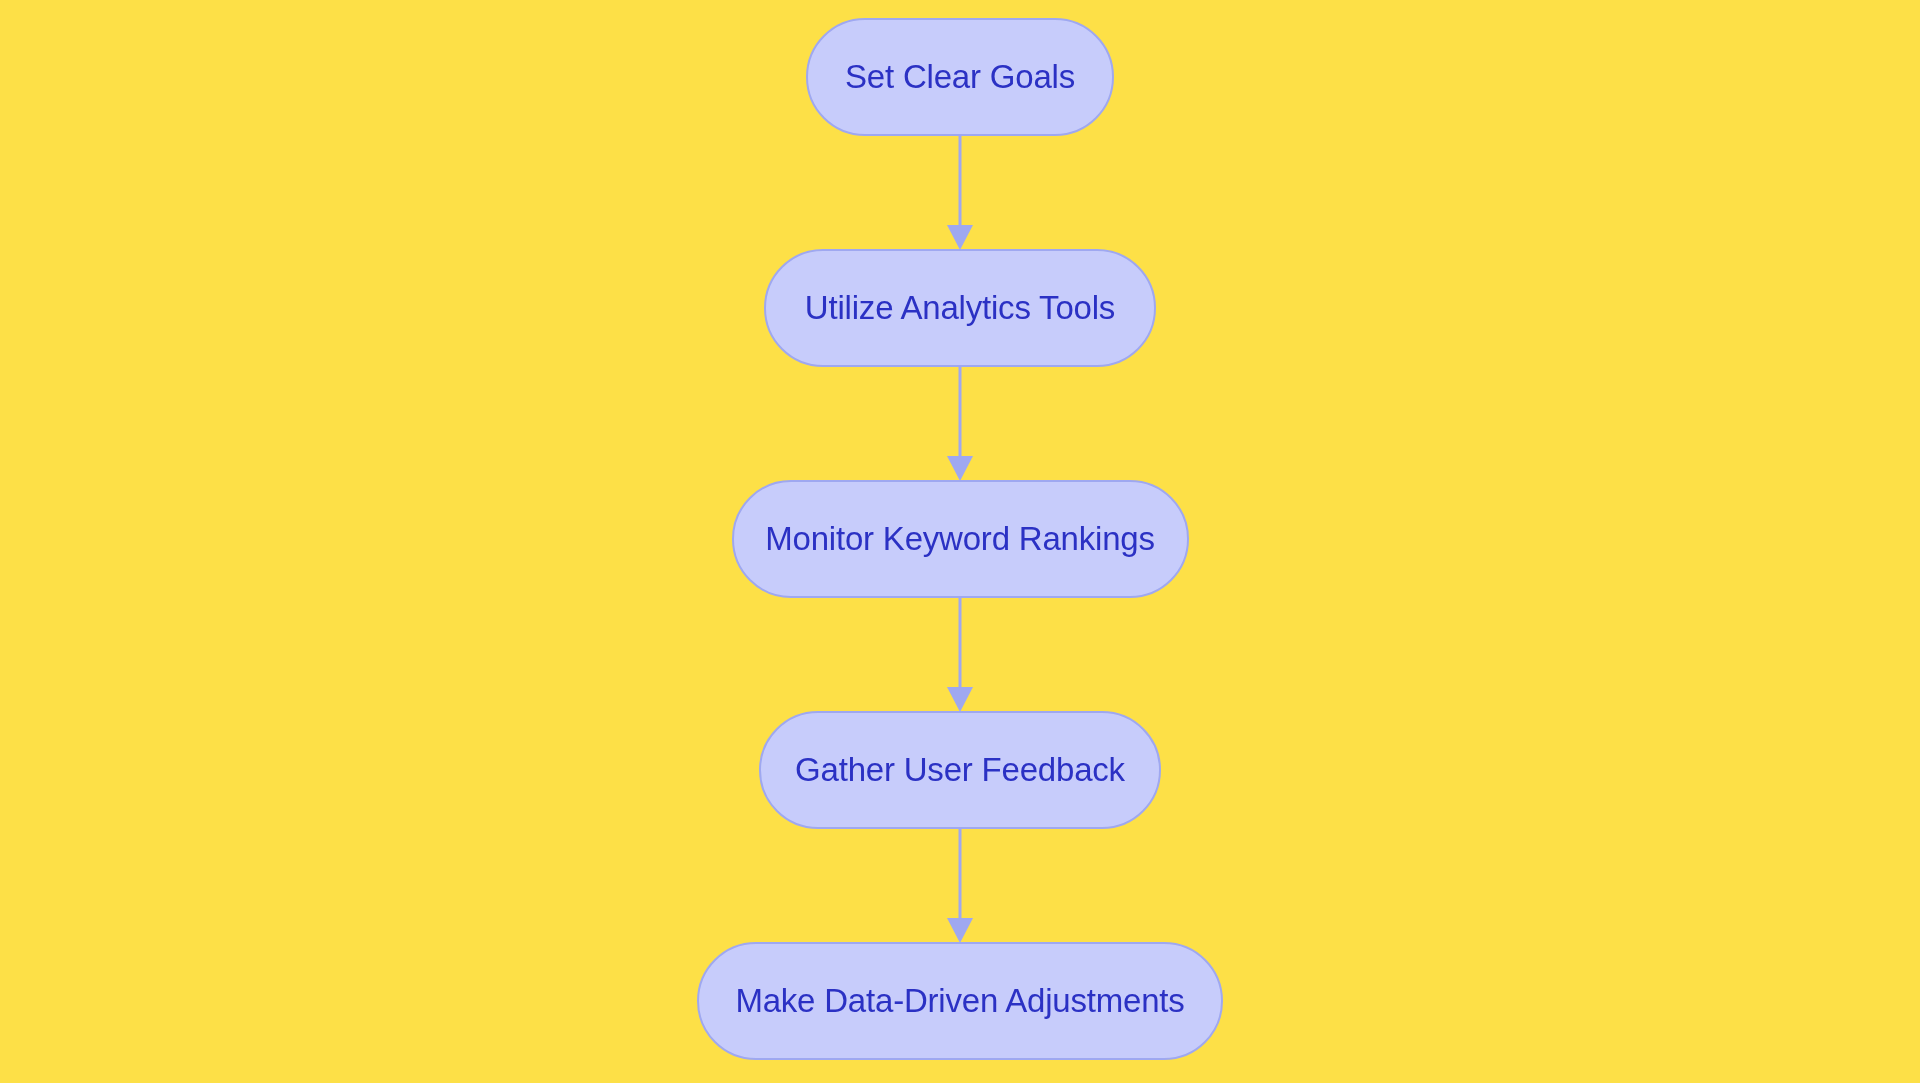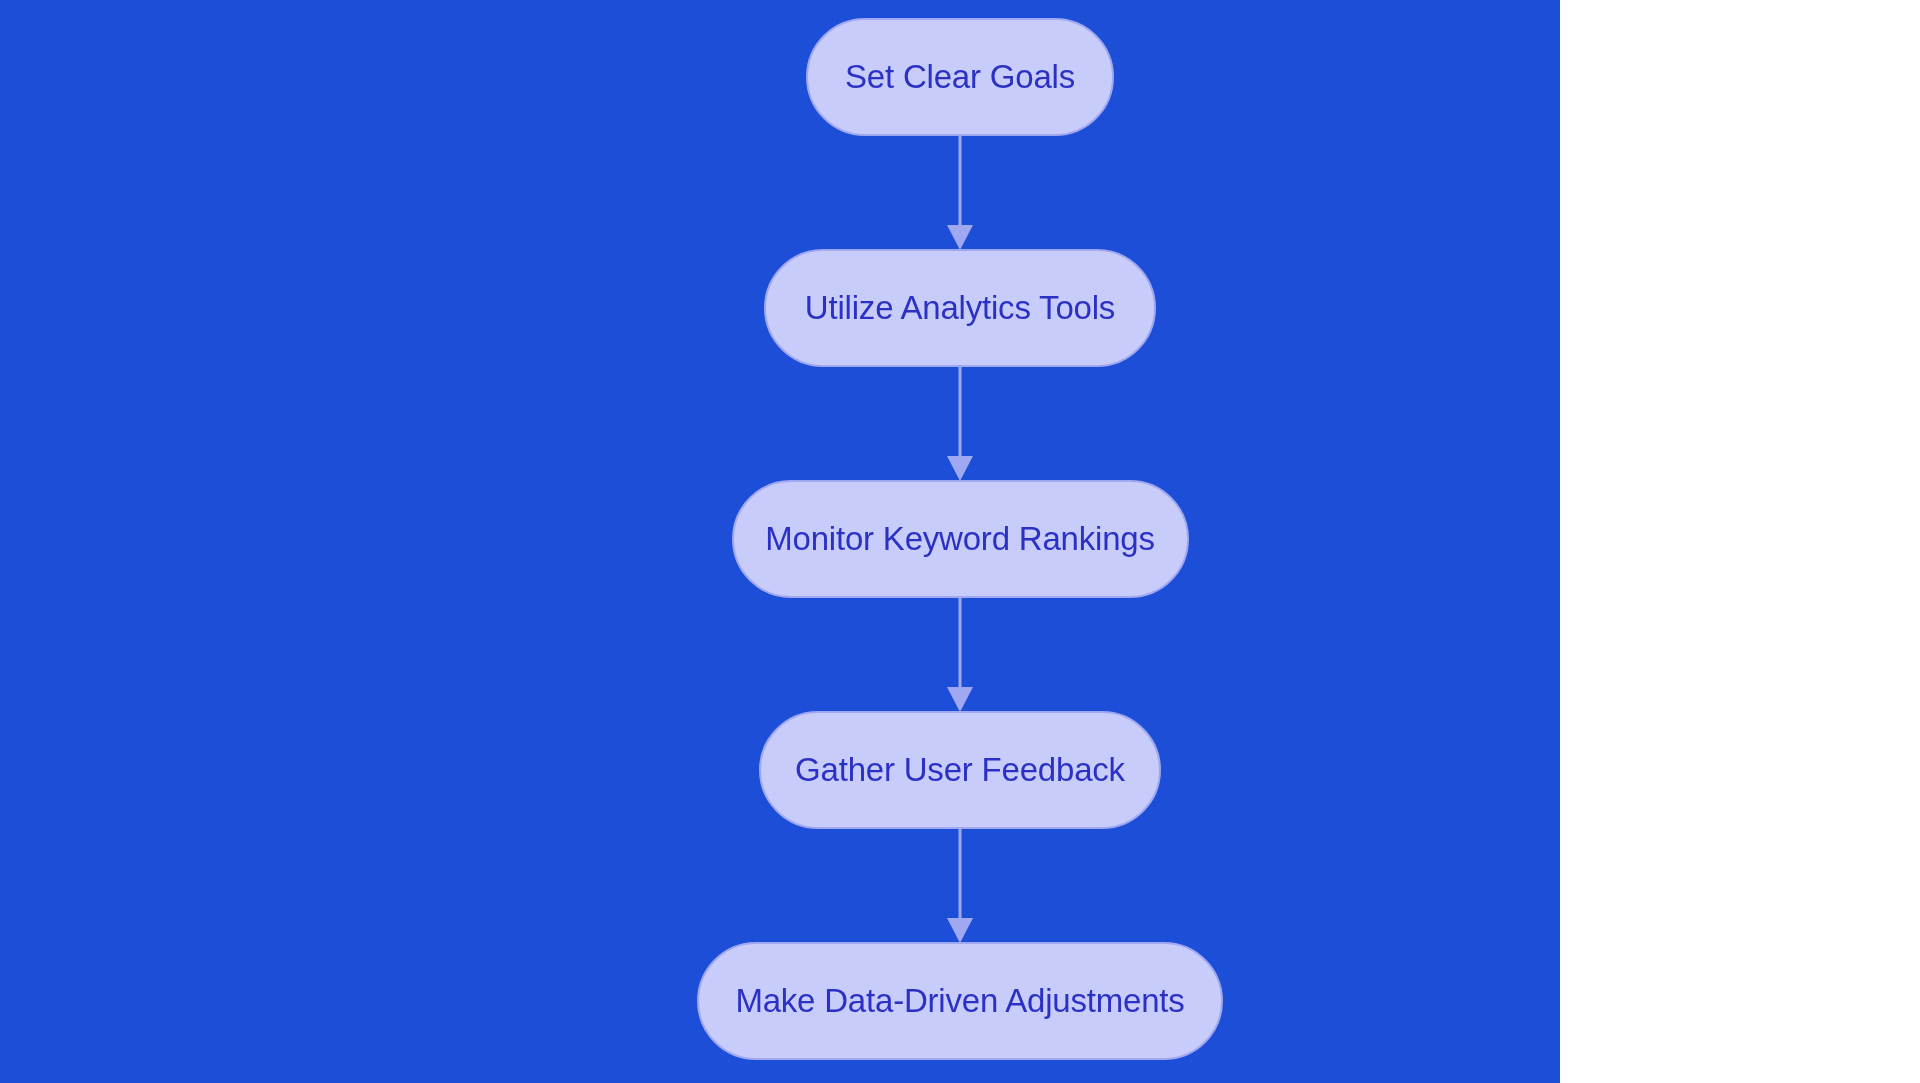--- a/index.html
+++ b/index.html
@@ -6,23 +6,23 @@
   html, body {
     margin: 0;
     padding: 0;
     background: #ffffff;
   }
   body {
     font-family: "Liberation Sans", sans-serif;
   }
   #canvas {
     position: relative;
-    width: 1560px;
+    width: 1920px;
     height: 1083px;
-    background: #1d4ed8;
+    background: #fde047;
     overflow: hidden;
     text-decoration: underline;
   }
   #flow-svg {
     position: absolute;
     top: 0;
     left: 0;
     width: 1920px;
     height: 1083px;
     display: block;

